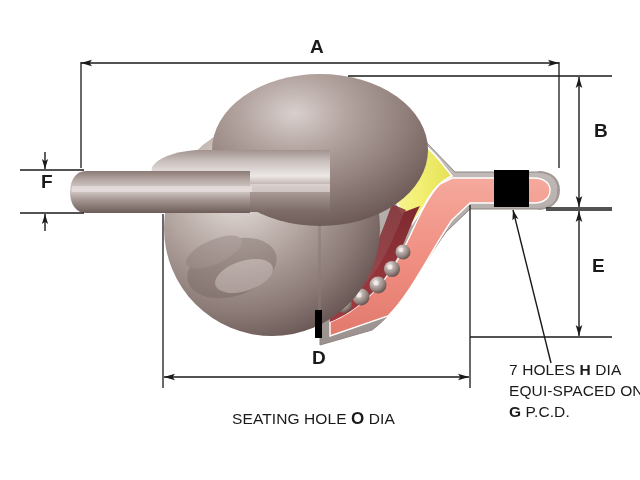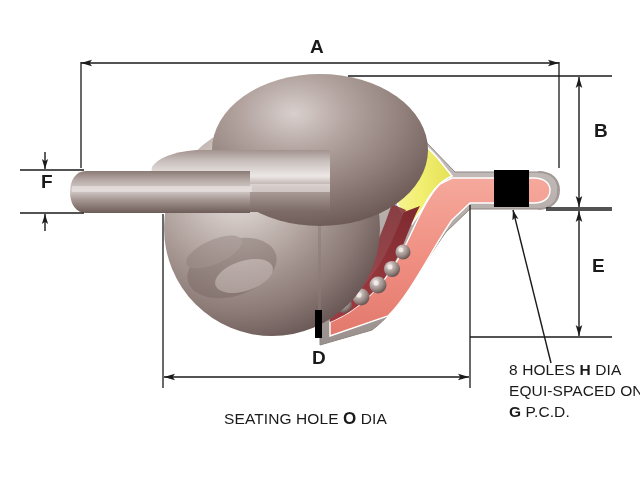--- a/index.html
+++ b/index.html
@@ -292,20 +292,20 @@
 
   <div class="dim-label" style="left:594px; top:121px;">B</div>
 
   <div class="dim-label" style="left:592px; top:256px;">E</div>
 
   <div class="dim-label" style="left:41px; top:172px;">F</div>
 
   <div class="dim-label" style="left:312px; top:348px;">D</div>
 
   <div class="note-block" style="left:509px; top:360px;">
-    <div><span>8 HOLES </span><b>H</b><span> DIA</span></div>
+    <div><span>7 HOLES </span><b>H</b><span> DIA</span></div>
     <div>EQUI-SPACED ON</div>
     <div><b>G</b><span> P.C.D.</span></div>
   </div>
 
-  <div class="caption" style="left:224px; top:409px;"><span>SEATING HOLE </span><b>O</b><span> DIA</span></div>
+  <div class="caption" style="left:232px; top:409px;"><span>SEATING HOLE </span><b>O</b><span> DIA</span></div>
 
 </div>
 
 </body></html>

